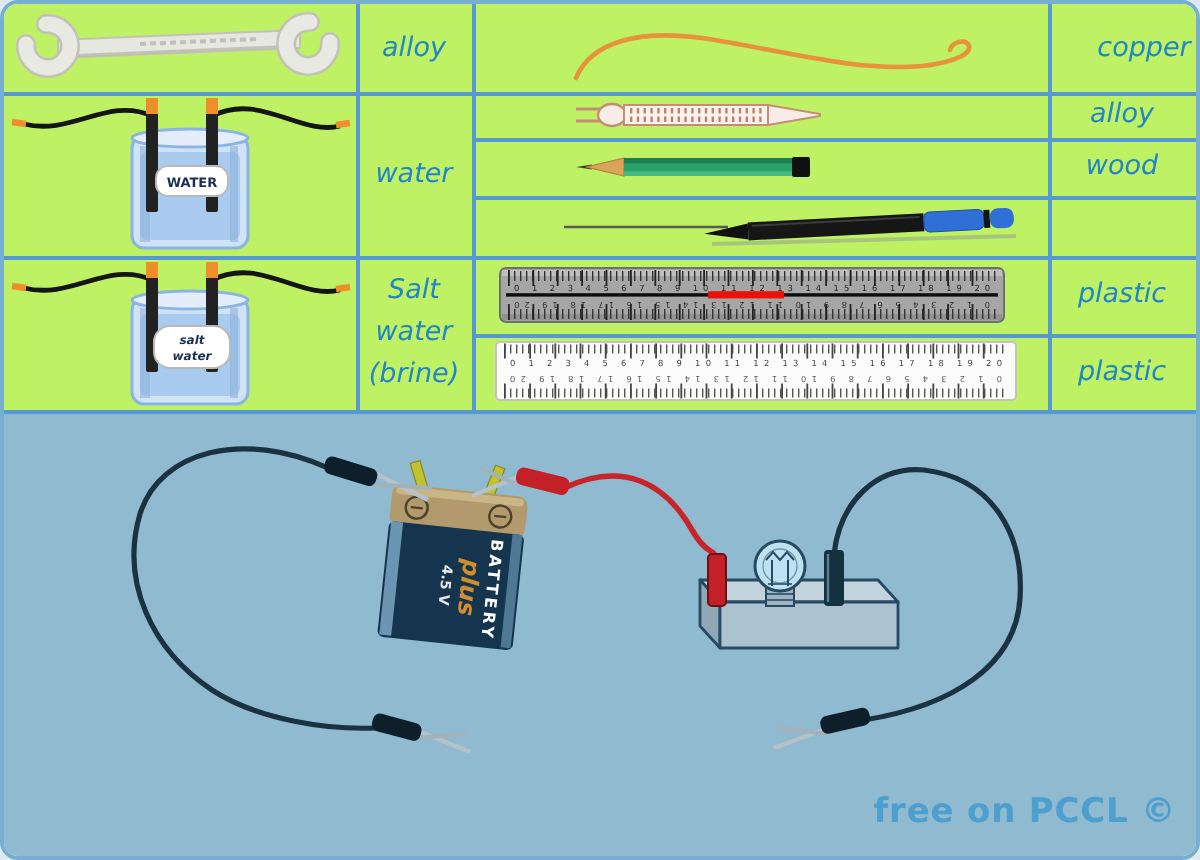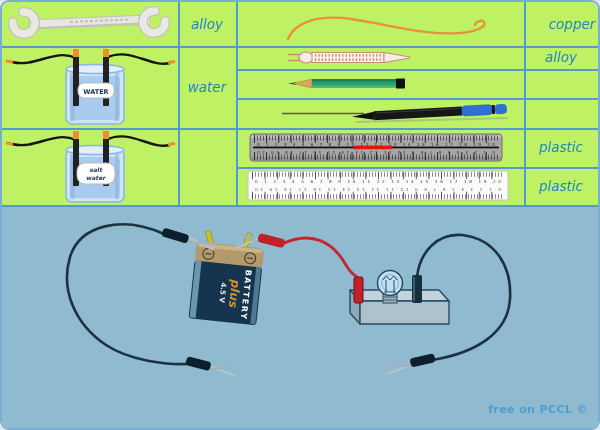--- a/index.html
+++ b/index.html
@@ -18,21 +18,21 @@
     text-align:center;color:#2185c6;font-style:italic;font-weight:500;
     font-size:13.5px;line-height:1.55;padding:0 2px;box-sizing:border-box;
   }
   
   #panel{
     position:absolute;left:0;top:203px;width:596px;height:223px;
     background:#8fbacf;border-top:2px solid #5598d2;box-sizing:border-box;
   }
   #credit{
     position:absolute;right:10px;bottom:12px;color:#4d9fd0;
-    font-size:11px;font-weight:700;letter-spacing:.4px;
+    font-size:17px;font-weight:700;letter-spacing:.4px;
   }
   svg{display:block;}
 </style>
 </head>
 <body>
 
 <div id="stage">
 
   <div id="tablearea">
 
@@ -92,20 +92,21 @@
         <ellipse cx="93" cy="22" rx="29" ry="4.5" fill="#e4eefa" stroke="#8ab4e4" stroke-width="1.5"></ellipse>
         <rect x="71" y="6" width="6" height="52" rx="1" fill="#222222"></rect>
         <rect x="71" y="3" width="6" height="8" fill="#ef8f2b"></rect>
         <rect x="101" y="6" width="6" height="52" rx="1" fill="#222222"></rect>
         <rect x="101" y="3" width="6" height="8" fill="#ef8f2b"></rect>
         <rect x="75" y="35" width="38" height="21" rx="8" fill="#ffffff" stroke="#b9b9b9"></rect>
         <text x="94" y="44" font-size="6" font-weight="bold" font-style="italic" fill="#1c2f52" text-anchor="middle">salt</text>
         <text x="94" y="52" font-size="6" font-weight="bold" font-style="italic" fill="#1c2f52" text-anchor="middle">water</text>
       </svg>
     </div>
+    <div class="cell-lbl" style="left:176px;top:126px;width:58px;height:77px">Salt water (brine)</div>
 
     <div class="cell-img" style="left:234px;top:0;width:288px;height:44px">
       <svg width="288" height="44" viewBox="0 0 288 44">
         <path d="M 52,37 C 60,18 85,13 115,17 C 150,22 190,34 225,31 C 243,29 251,24 248,20 C 246,17.5 240,19 239,23" fill="none" stroke="#e8923a" stroke-width="2.3" stroke-linecap="round"></path>
       </svg>
     </div>
     <div class="cell-lbl" style="left:522px;top:0;width:96px;height:44px">copper</div>
 
     <div class="cell-img" style="left:234px;top:44px;width:288px;height:23px">
       <svg width="288" height="23" viewBox="0 0 288 23">
@@ -123,20 +124,21 @@
     <div class="cell-img" style="left:234px;top:67px;width:288px;height:29px">
       <svg width="288" height="29" viewBox="0 0 288 29">
         <polygon points="60,13.2 52,14.5 60,15.8" fill="#3f3f3f"></polygon>
         <polygon points="76,10 57,14.5 76,19" fill="#dba45b" stroke="#b07f35" stroke-width=".6"></polygon>
         <rect x="76" y="10" width="84" height="9" fill="#2aa06b"></rect>
         <rect x="76" y="10" width="84" height="2.6" fill="#1f7e52"></rect>
         <rect x="76" y="16.6" width="84" height="2.4" fill="#45b884"></rect>
         <rect x="160" y="9.5" width="9" height="10" rx="1" fill="#101010"></rect>
       </svg>
     </div>
+    <div class="cell-lbl" style="left:522px;top:67px;width:74px;height:29px">wood</div>
 
     <div class="cell-img" style="left:234px;top:96px;width:288px;height:30px">
       <svg width="288" height="30" viewBox="0 0 288 30">
         <line x1="120" y1="24" x2="272" y2="20" stroke="#8c9399" stroke-width="2" opacity=".45"></line>
         <line x1="46" y1="15.5" x2="128" y2="15.5" stroke="#5a5a5a" stroke-width="1.3"></line>
         <g transform="rotate(-3 190 15)">
           <polygon points="116,15 138,11 138,19" fill="#111111"></polygon>
           <rect x="138" y="10.5" width="88" height="9" fill="#161616"></rect>
           <line x1="140" y1="12.3" x2="224" y2="12.3" stroke="#3c3c3c" stroke-width="1"></line>
           <rect x="226" y="10" width="30" height="10" rx="3" fill="#2f6fd6" stroke="#1d4fa8" stroke-width=".5"></rect>

